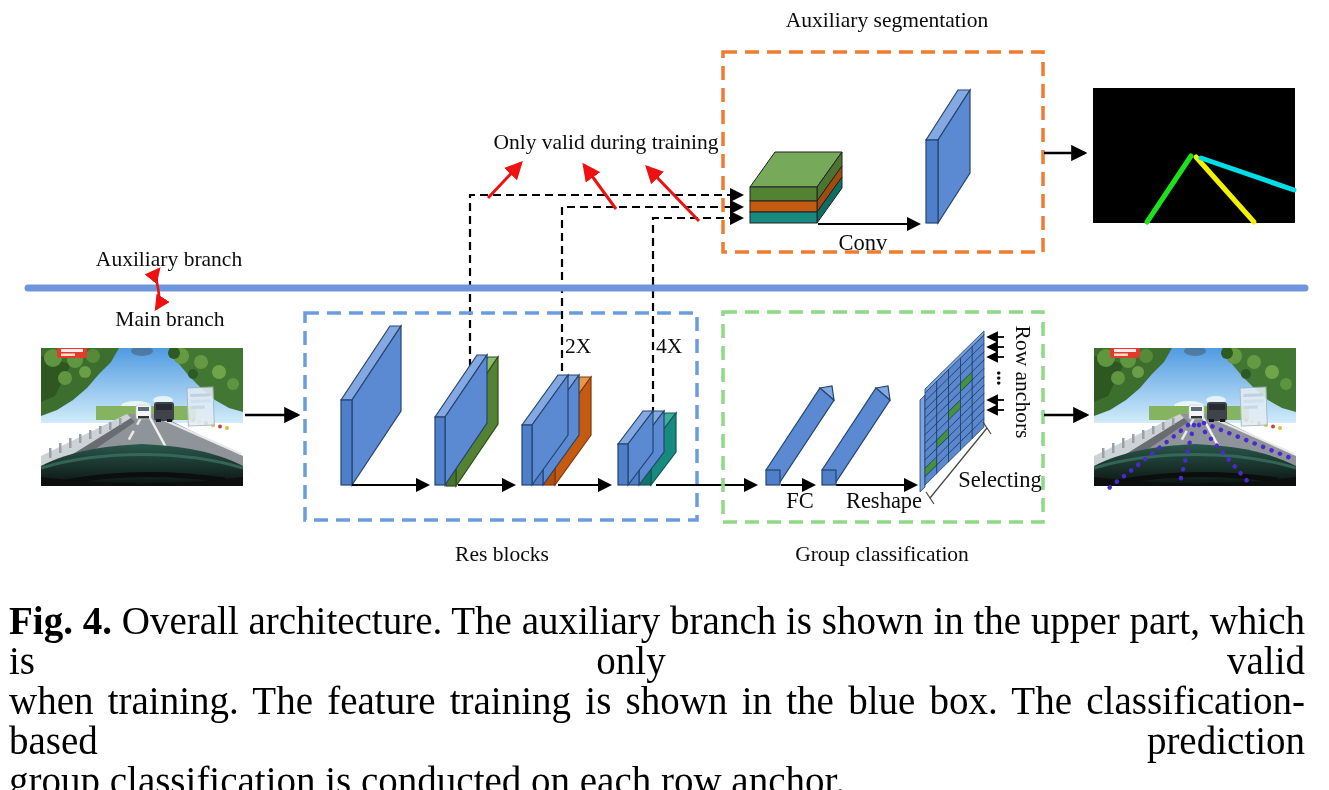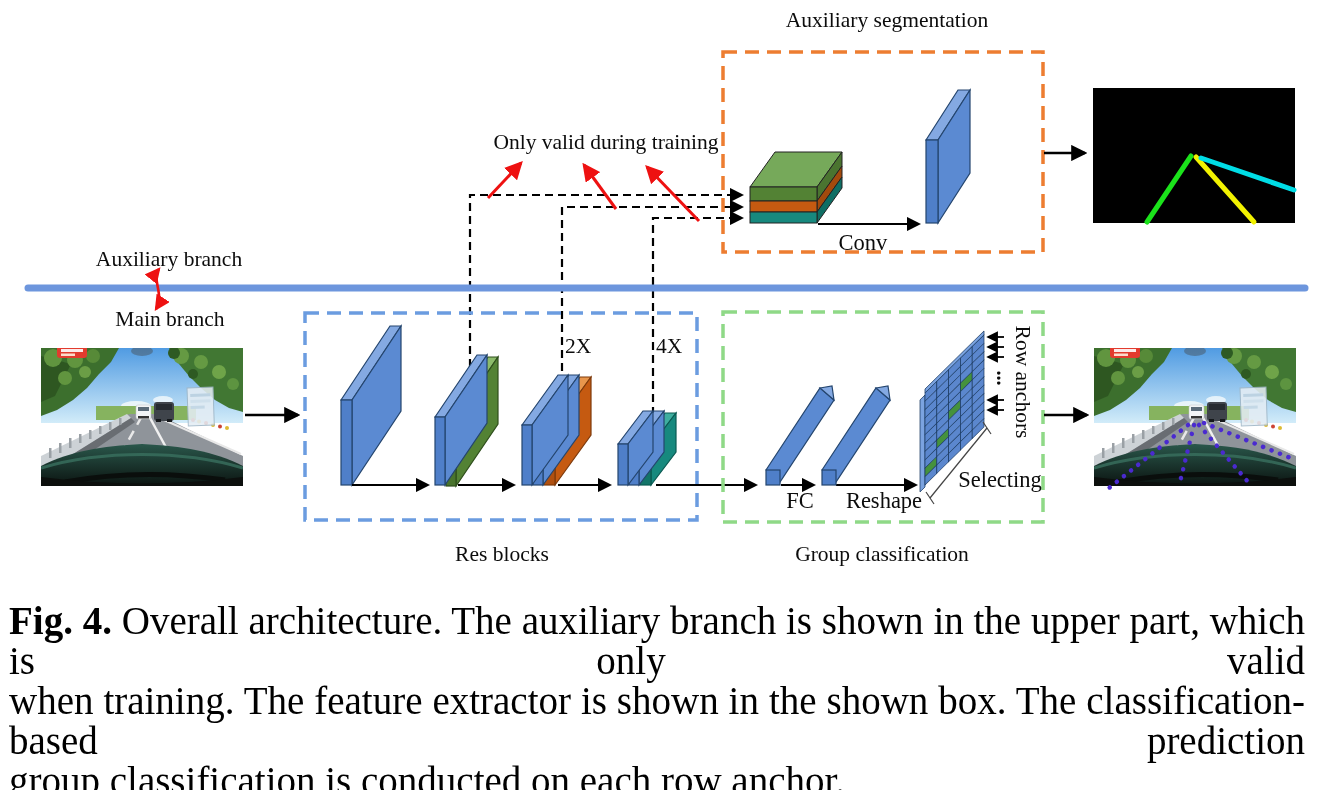--- a/index.html
+++ b/index.html
@@ -314,16 +314,16 @@
       <line x1="1188" y1="425" x2="1104" y2="492"></line>
       <line x1="1194" y1="425" x2="1179" y2="486"></line>
       <line x1="1199" y1="425" x2="1249" y2="483"></line>
       <line x1="1204" y1="423" x2="1293" y2="459"></line>
     </g>
   </g>
 </svg>
 
 <div class="caption">
   <div class="jl"><span class="figlab">Fig. 4.</span> <span>Overall architecture. The auxiliary branch is shown in the upper part, which is only valid</span></div>
-  <div class="jl">when training. The feature extractor is shown in the shown box. The classification-based prediction</div>
+  <div class="jl">when training. The feature training is shown in the blue box. The classification-based prediction</div>
   <div class="ll">group classification is conducted on each row anchor.</div>
 </div>
 </div>
 
 </body></html>

